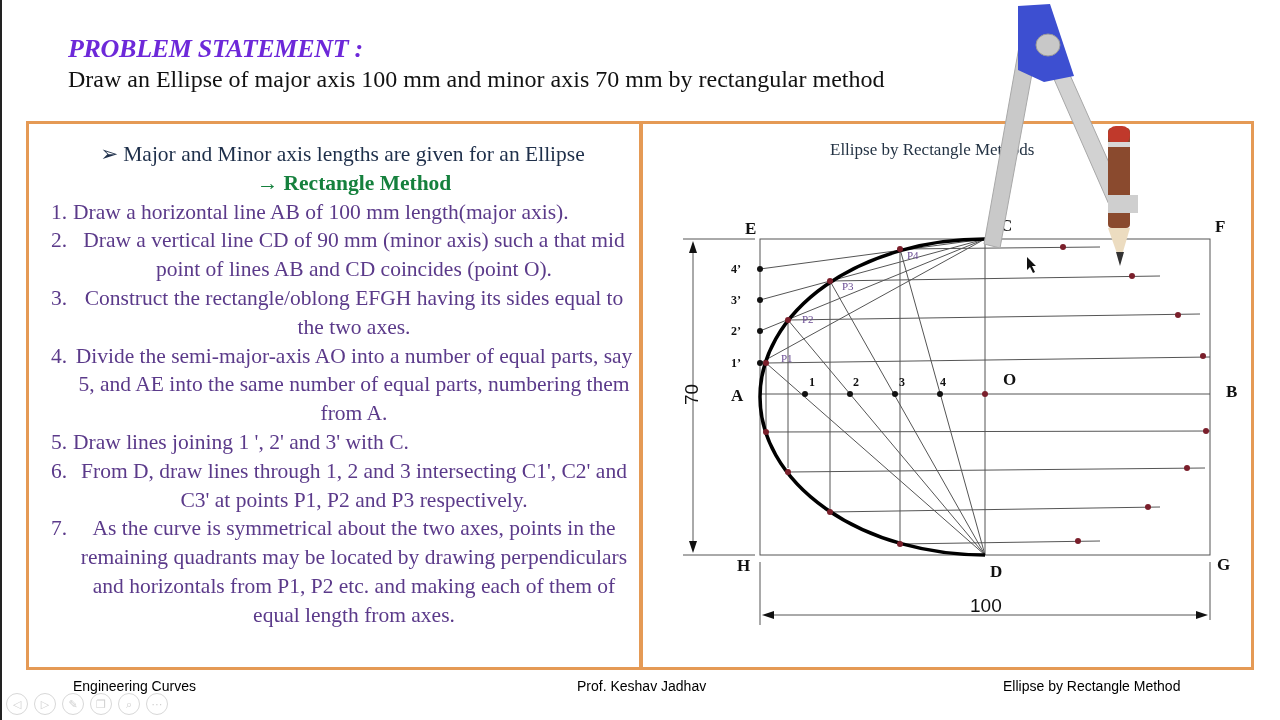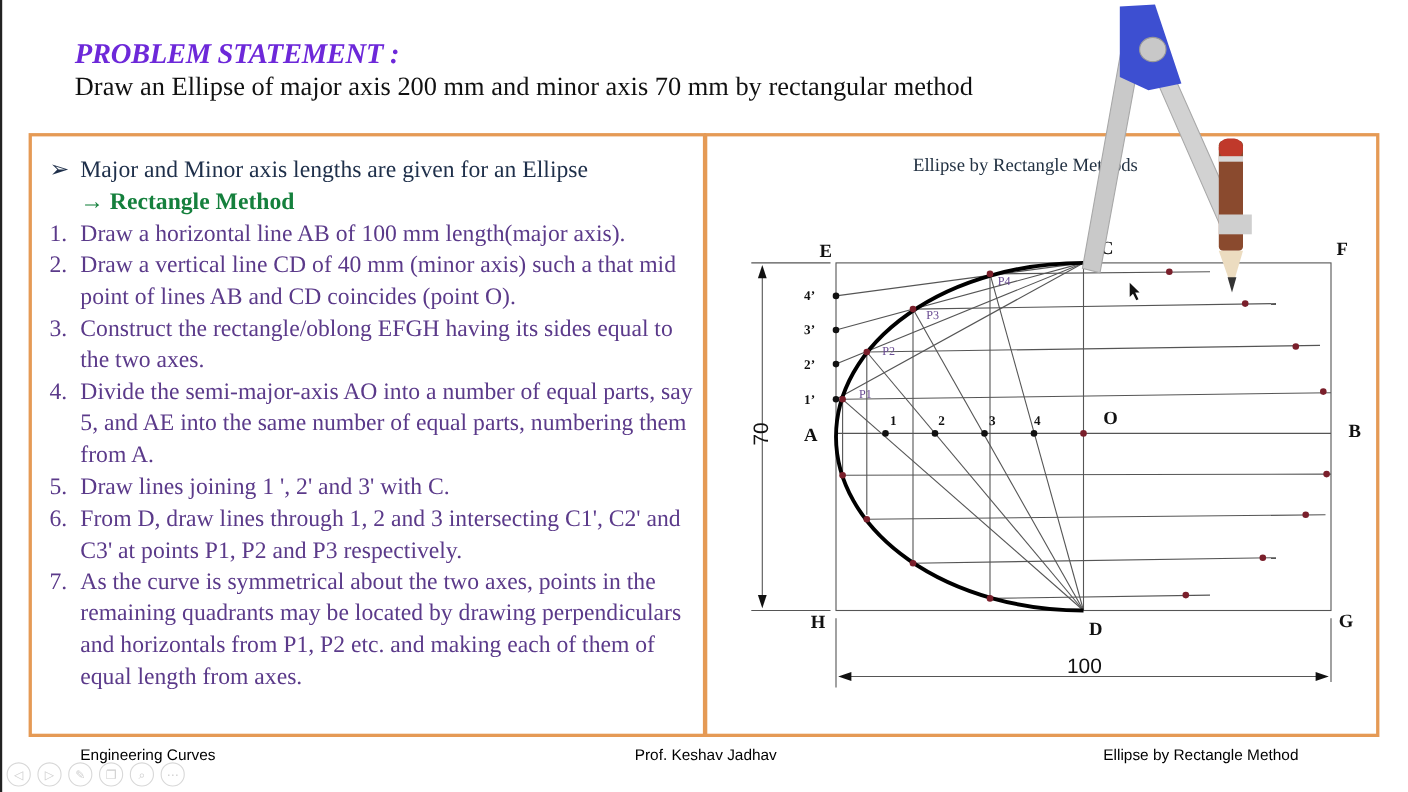--- a/index.html
+++ b/index.html
@@ -18,21 +18,21 @@
     position: absolute; left: 68px; top: 66px;
     font-family: "Liberation Serif", serif; font-size: 24px; color: #111;
   }
   .panel {
     position: absolute; border: 3px solid #e59a55; box-sizing: border-box;
   }
   .panel-left { left: 26px; top: 121px; width: 616px; height: 549px; }
   .panel-right { left: 640px; top: 121px; width: 614px; height: 549px; }
   .steps {
     position: absolute; left: 45px; top: 140px; width: 590px;
-    font-family: "Liberation Serif", serif; font-size: 21.5px; line-height: 28.8px;
+    font-family: "Liberation Serif", serif; font-size: 21.5px; line-height: 28.8px; text-align: center;
   }
   .intro { color: #1e2f4a; }
   .intro .bullet { display: inline-block; width: 28px; }
   .method { color: #15803d; font-weight: bold; padding-left: 28px; }
   .steps-head { font-weight: bold; text-decoration: underline; color: #111; }
   .step { color: #5b3a8a; display: flex; }
   .step .num { width: 28px; flex: none; }
   .footer {
     position: absolute; top: 678px; font-family: "Liberation Sans", sans-serif;
     font-size: 14px; color: #000000;
@@ -52,37 +52,37 @@
   .lbl-sm { font-family: "Liberation Serif", serif; font-weight: bold; font-size: 12px; fill: #111; }
   .plbl { font-family: "Liberation Serif", serif; font-size: 11px; fill: #6a4c93; }
   .dim { font-family: "Liberation Sans", sans-serif; font-size: 19px; fill: #111; }
 </style>
 </head>
 <body>
 
 <div class="left-edge"></div>
 
 <div class="title">PROBLEM STATEMENT :</div>
-<div class="statement">Draw an Ellipse of major axis 200 mm and minor axis 70 mm by rectangular method</div>
+<div class="statement">Draw an Ellipse of major axis 100 mm and minor axis 70 mm by rectangular method</div>
 
 <div class="panel panel-left"></div>
 <div class="panel panel-right"></div>
 
 <div class="steps">
   <div class="intro">
     <span class="bullet">➢</span><span>Major and Minor axis lengths are given for an Ellipse</span>
   </div>
   <div class="method">→ Rectangle Method</div>
   <div class="step">
       <span class="num">1.</span>
       <span>Draw a horizontal line AB of 100 mm length(major axis).</span>
     </div>
   <div class="step">
       <span class="num">2.</span>
-      <span>Draw a vertical line CD of 40 mm (minor axis) such a that mid point of lines AB and CD coincides (point O).</span>
+      <span>Draw a vertical line CD of 90 mm (minor axis) such a that mid point of lines AB and CD coincides (point O).</span>
     </div>
   <div class="step">
       <span class="num">3.</span>
       <span>Construct the rectangle/oblong EFGH having its sides equal to the two axes.</span>
     </div>
   <div class="step">
       <span class="num">4.</span>
       <span>Divide the semi-major-axis AO into a number of equal parts, say 5, and AE into the same number of equal parts, numbering them from A.</span>
     </div>
   <div class="step">

